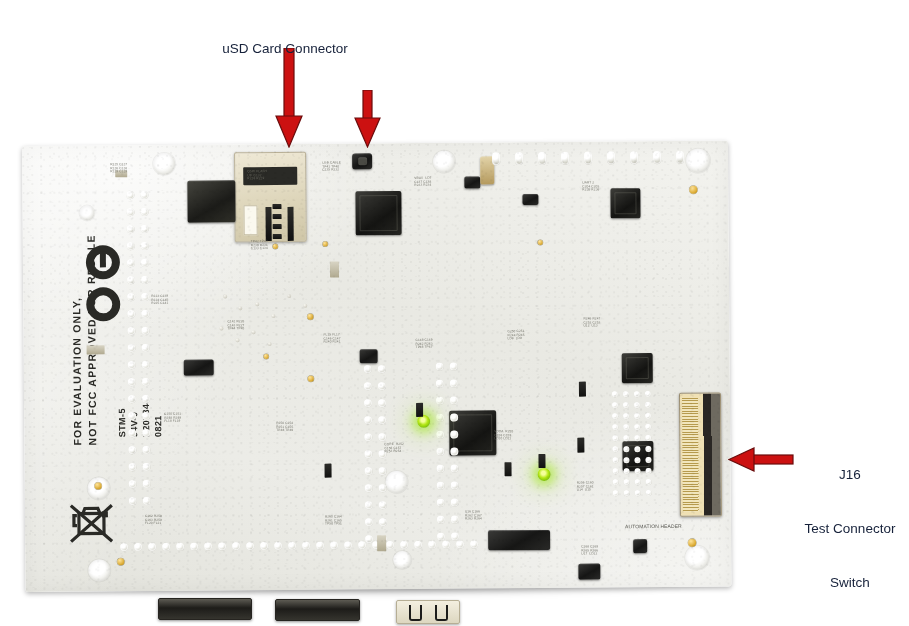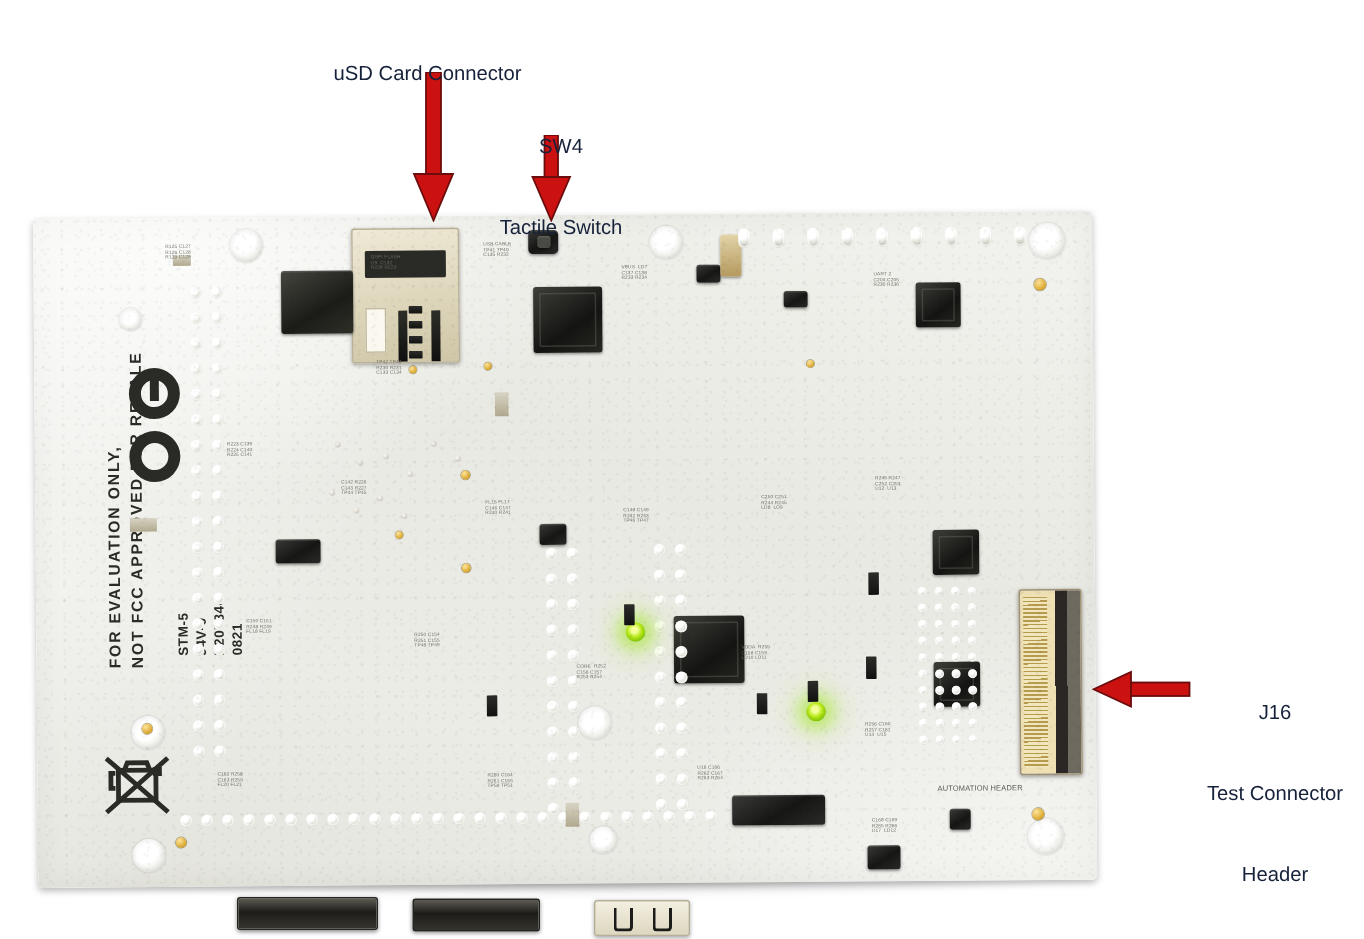--- a/index.html
+++ b/index.html
@@ -534,24 +534,20 @@
         <rect x="22" y="10" width="43" height="9"></rect>
         <polygon points="1,14.5 26,3 26,26"></polygon>
       </g>
     </svg>
   </div>
 
   <div class="callout" id="label-j15">
     <span class="desc">uSD Card Connector</span>
   </div>
 
-  <div class="callout" id="label-sw4">
-    <span class="code">SW4</span>
-    <span class="desc">Tactile Switch</span>
-  </div>
 
   <div class="callout" id="label-j16">
     <span class="code">J16</span>
     <span class="desc">Test Connector</span>
-    <span class="desc">Header</span>
+    <span class="desc">Switch</span>
   </div>
 
 </div>
 
 </body></html>

